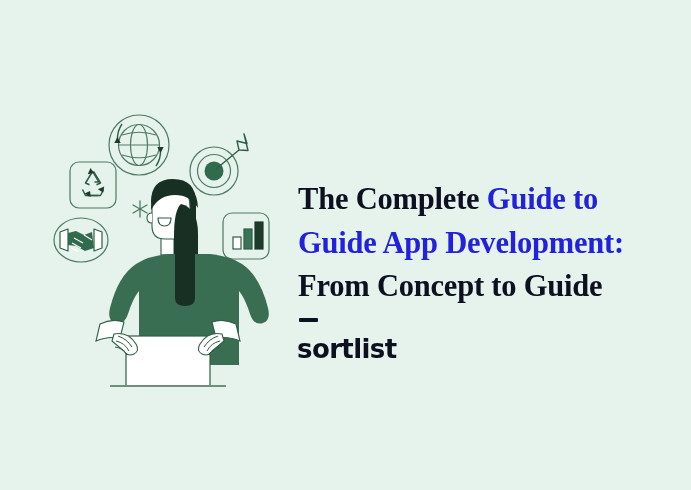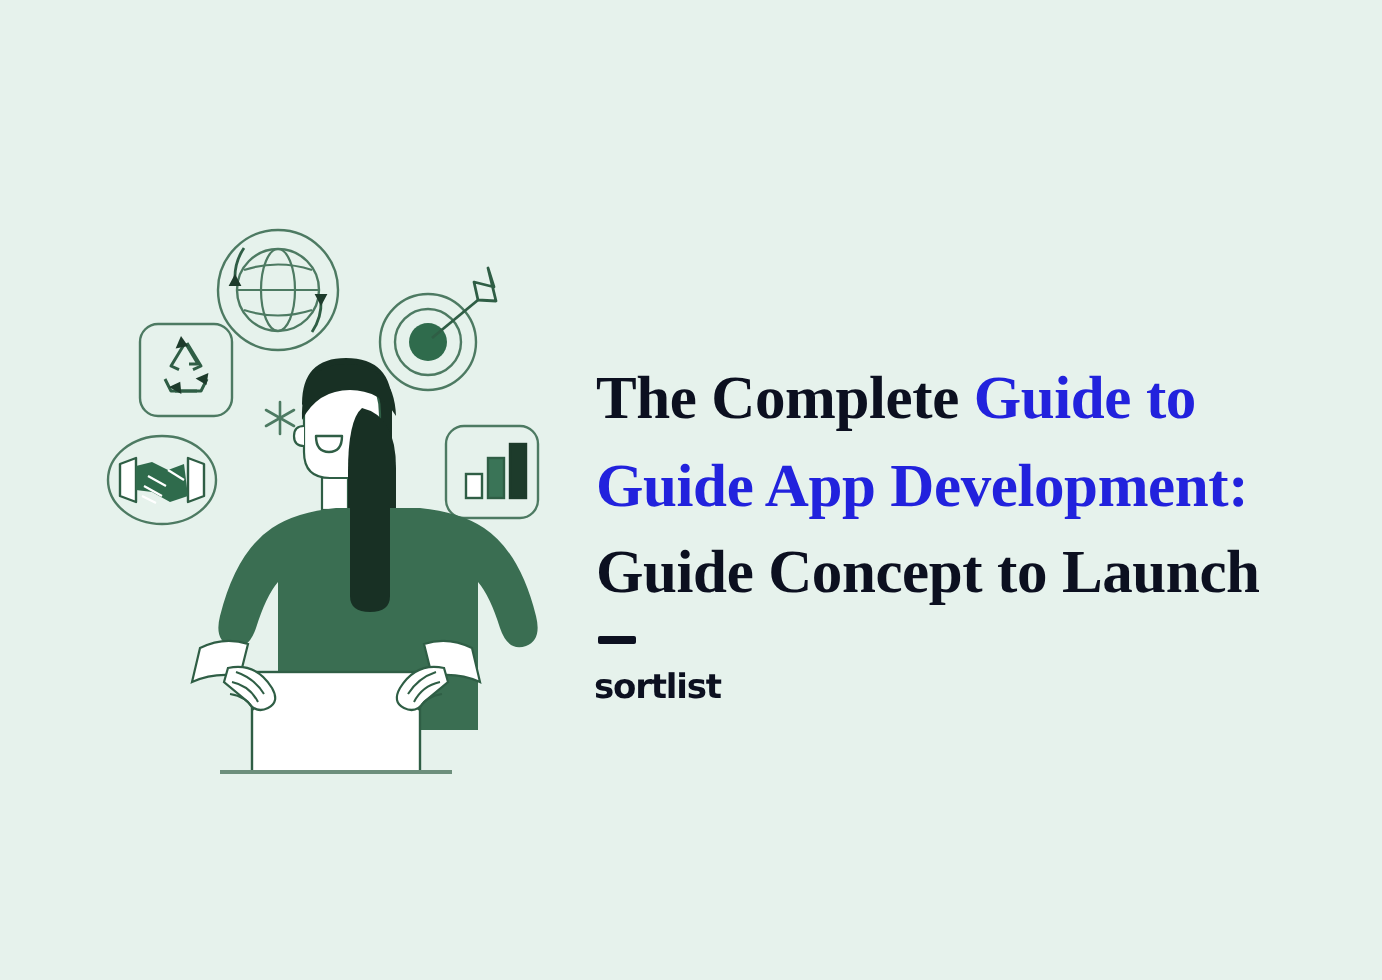--- a/index.html
+++ b/index.html
@@ -62,21 +62,21 @@
     background: #0c1020;
     border-radius: 1px;
   }
 
   .brand {
     position: absolute;
     left: 297px;
     top: 334px;
     font-family: "DejaVu Sans", "Liberation Sans", sans-serif;
     font-weight: 700;
-    font-size: 17px;
+    font-size: 26px;
     letter-spacing: -0.6px;
     color: #0c1020;
   }
 </style>
 </head>
 <body>
 
 <div class="poster">
 
   <div class="illustration">
@@ -185,20 +185,20 @@
         </g>
 
         <line x1="62" y1="290" x2="178" y2="290" stroke="#6d8f7c" stroke-width="2"></line>
       </g>
     </svg>
   </div>
 
   <div class="headline">
     <div class="headline-line"><span class="hl-black">The Complete </span><span class="hl-blue">Guide to</span></div>
     <div class="headline-line hl-blue">Guide App Development:</div>
-    <div class="headline-line hl-black">Guide Concept to Launch</div>
+    <div class="headline-line hl-black">From Concept to Guide</div>
   </div>
 
   <div class="rule-dash"></div>
 
   <div class="brand">sortlist</div>
 
 </div>
 
 </body></html>

